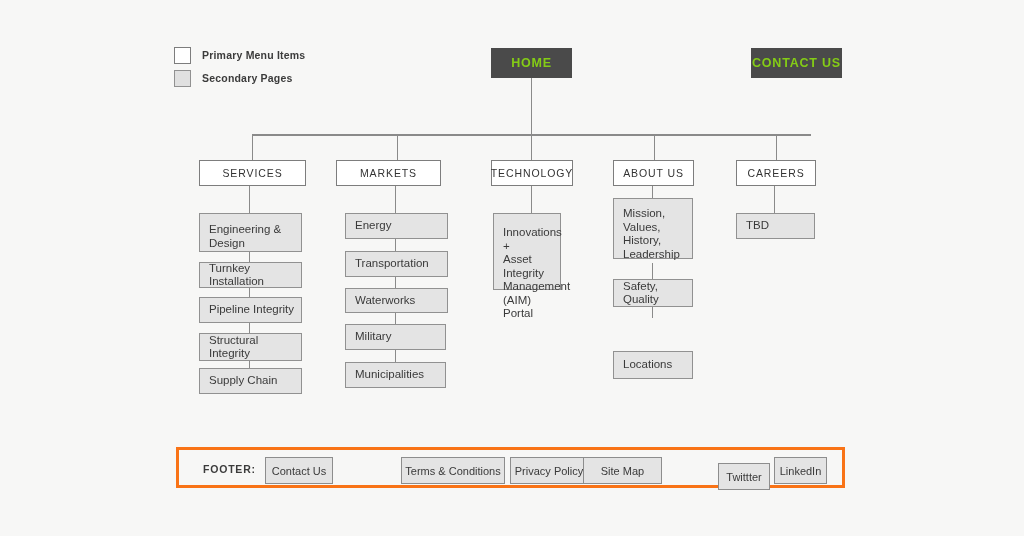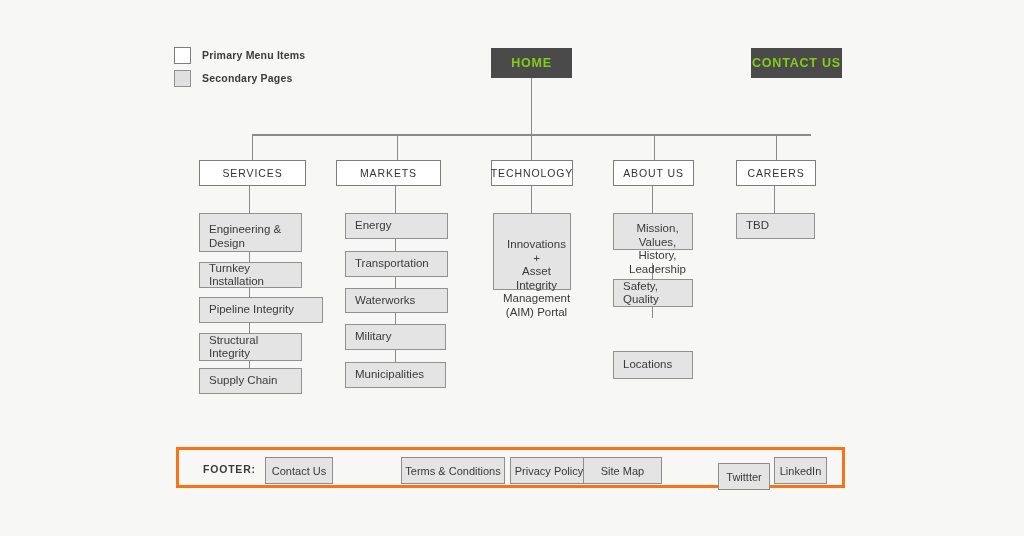--- a/index.html
+++ b/index.html
@@ -182,39 +182,39 @@
   <div class="node primary" style="left:336px; top:160px; width:105px; height:26px;">MARKETS</div>
   <div class="node primary" style="left:491px; top:160px; width:82px; height:26px;">TECHNOLOGY</div>
   <div class="node primary" style="left:613px; top:160px; width:81px; height:26px;">ABOUT US</div>
   <div class="node primary" style="left:736px; top:160px; width:80px; height:26px;">CAREERS</div>
 
   <div class="node secondary centerline" style="left:199px; top:213px; width:103px; height:39px;">
       <span class="txt">Engineering &amp;</span>
       <span class="txt">Design</span>
     </div>
   <div class="node secondary" style="left:199px; top:262px; width:103px; height:26px;">Turnkey Installation</div>
-  <div class="node secondary" style="left:199px; top:297px; width:124px; height:26px;">Pipeline Integrity</div>
+  <div class="node secondary" style="left:199px; top:297px; width:103px; height:26px;">Pipeline Integrity</div>
   <div class="node secondary" style="left:199px; top:333px; width:103px; height:28px;">Structural Integrity</div>
   <div class="node secondary" style="left:199px; top:368px; width:103px; height:26px;">Supply Chain</div>
 
   <div class="node secondary" style="left:345px; top:213px; width:103px; height:26px;">Energy</div>
   <div class="node secondary" style="left:345px; top:251px; width:103px; height:26px;">Transportation</div>
   <div class="node secondary" style="left:345px; top:288px; width:103px; height:25px;">Waterworks</div>
   <div class="node secondary" style="left:345px; top:324px; width:101px; height:26px;">Military</div>
   <div class="node secondary" style="left:345px; top:362px; width:101px; height:26px;">Municipalities</div>
 
-  <div class="node secondary centerline" style="left:493px; top:213px; width:78px; height:77px; padding-top:24px;text-align:center;">
+  <div class="node secondary centerline" style="left:493px; top:213px; width:68px; height:77px; padding-top:12px;">
       <span class="txt">Innovations</span>
       <span class="txt">+</span>
       <span class="txt">Asset Integrity</span>
       <span class="txt">Management</span>
       <span class="txt">(AIM) Portal</span>
     </div>
 
-  <div class="node secondary centerline" style="left:613px; top:213px; width:80px; height:37px; padding-top:8px;text-align:center;">
+  <div class="node secondary centerline" style="left:613px; top:198px; width:80px; height:61px; padding-top:8px;">
       <span class="txt">Mission,</span>
       <span class="txt">Values, History,</span>
       <span class="txt">Leadership</span>
     </div>
   <div class="node secondary" style="left:613px; top:279px; width:80px; height:28px;">Safety, Quality</div>
   <div class="node secondary" style="left:613px; top:320px; width:80px; height:28px;margin-top:31px;">Locations</div>
 
   <div class="node secondary" style="left:736px; top:213px; width:79px; height:26px;">TBD</div>
 
   <div id="footer">

